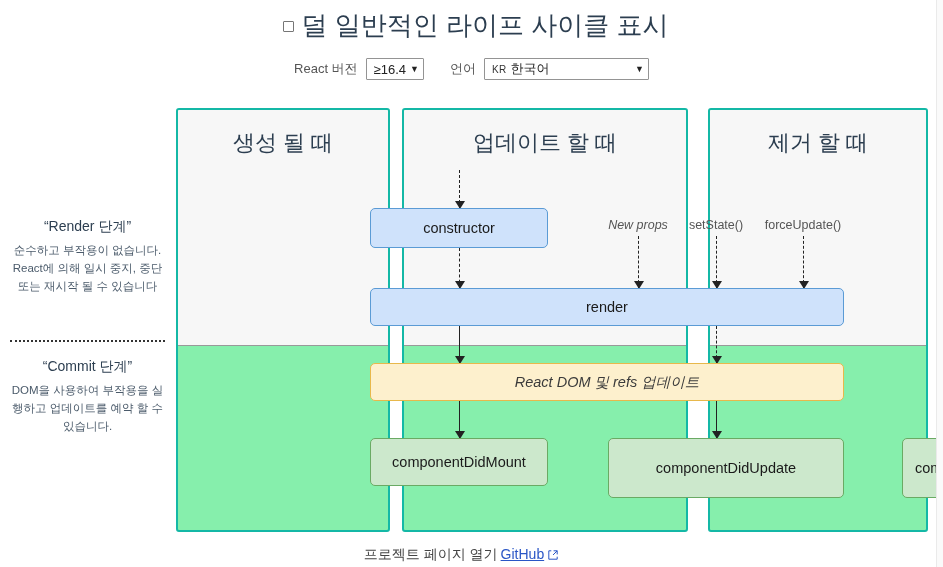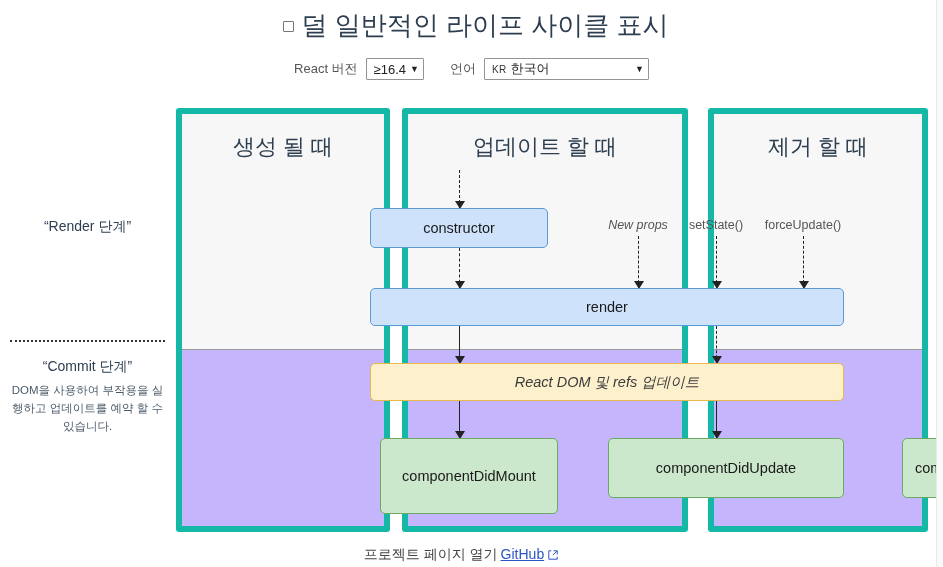--- a/index.html
+++ b/index.html
@@ -105,22 +105,22 @@
 
   
   .columns {
     position: absolute;
     left: 176px; top: 108px;
     width: 752px; height: 412px;
   }
 
   
   .colbox { position: absolute; top: 0; height: 424px;
-            border: 6px solid #14b8a6; border-radius: 3px;
-            background: #c4b5fd; overflow: hidden; }
+            border: 2px solid #14b8a6; border-radius: 3px;
+            background: #86efac; overflow: hidden; }
   .cb-mount   { left: 0px;   width: 214px; }
   .cb-update  { left: 226px; width: 286px; }
   .cb-unmount { left: 532px; width: 220px; }
 
   .col-headbg {
     position: absolute; left: 0; top: 0; right: 0;
     height: 236px;
     background: #f7f7f7;
     border-bottom: 1px solid #999;
   }
@@ -143,21 +143,21 @@
     padding: 4px 8px;
   }
   .node-blue   { background: #cfe2fb; border: 1px solid #5b9bd5; }
   .node-yellow { background: #fdf0cd; border: 1px solid #e8b84b;
                  font-style: italic; color: #3b3b3b; }
   .node-green  { background: #cce8cc; border: 1px solid #6aaa64; }
 
   #n-constructor { left: 194px; top: 100px; width: 178px; height: 40px; }
   #n-render      { left: 194px; top: 180px; width: 474px; height: 38px; }
   #n-reactdom    { left: 194px; top: 255px; width: 474px; height: 38px; }
-  #n-cdm         { left: 204px; top: 330px; width: 178px; height: 76px; }
+  #n-cdm         { left: 194px; top: 330px; width: 178px; height: 48px; }
   #n-cdu         { left: 432px; top: 330px; width: 236px; height: 60px; }
   #n-cwu         { left: 726px; top: 330px; width: 180px; height: 60px; }
 
   
   .trigger {
     position: absolute;
     font-size: 12.5px;
     color: #555;
     white-space: nowrap;
     transform: translateX(-50%);
@@ -233,20 +233,21 @@
         <span class="lang-flag">KR</span>
         <span>한국어</span>
       </span>
       <span class="caret">▼</span>
     </span>
   </div>
 
   <div class="sidebar">
     <div class="phase phase-render">
       <div class="phase-title">“Render 단계”</div>
+      <div class="phase-desc">순수하고 부작용이 없습니다. React에 의해 일시 중지, 중단 또는 재시작 될 수 있습니다</div>
     </div>
     <div class="phase-divider"></div>
     <div class="phase phase-commit">
       <div class="phase-title">“Commit 단계”</div>
       <div class="phase-desc">DOM을 사용하여 부작용을 실행하고 업데이트를 예약 할 수 있습니다.</div>
     </div>
   </div>
 
   <div class="columns">
 

